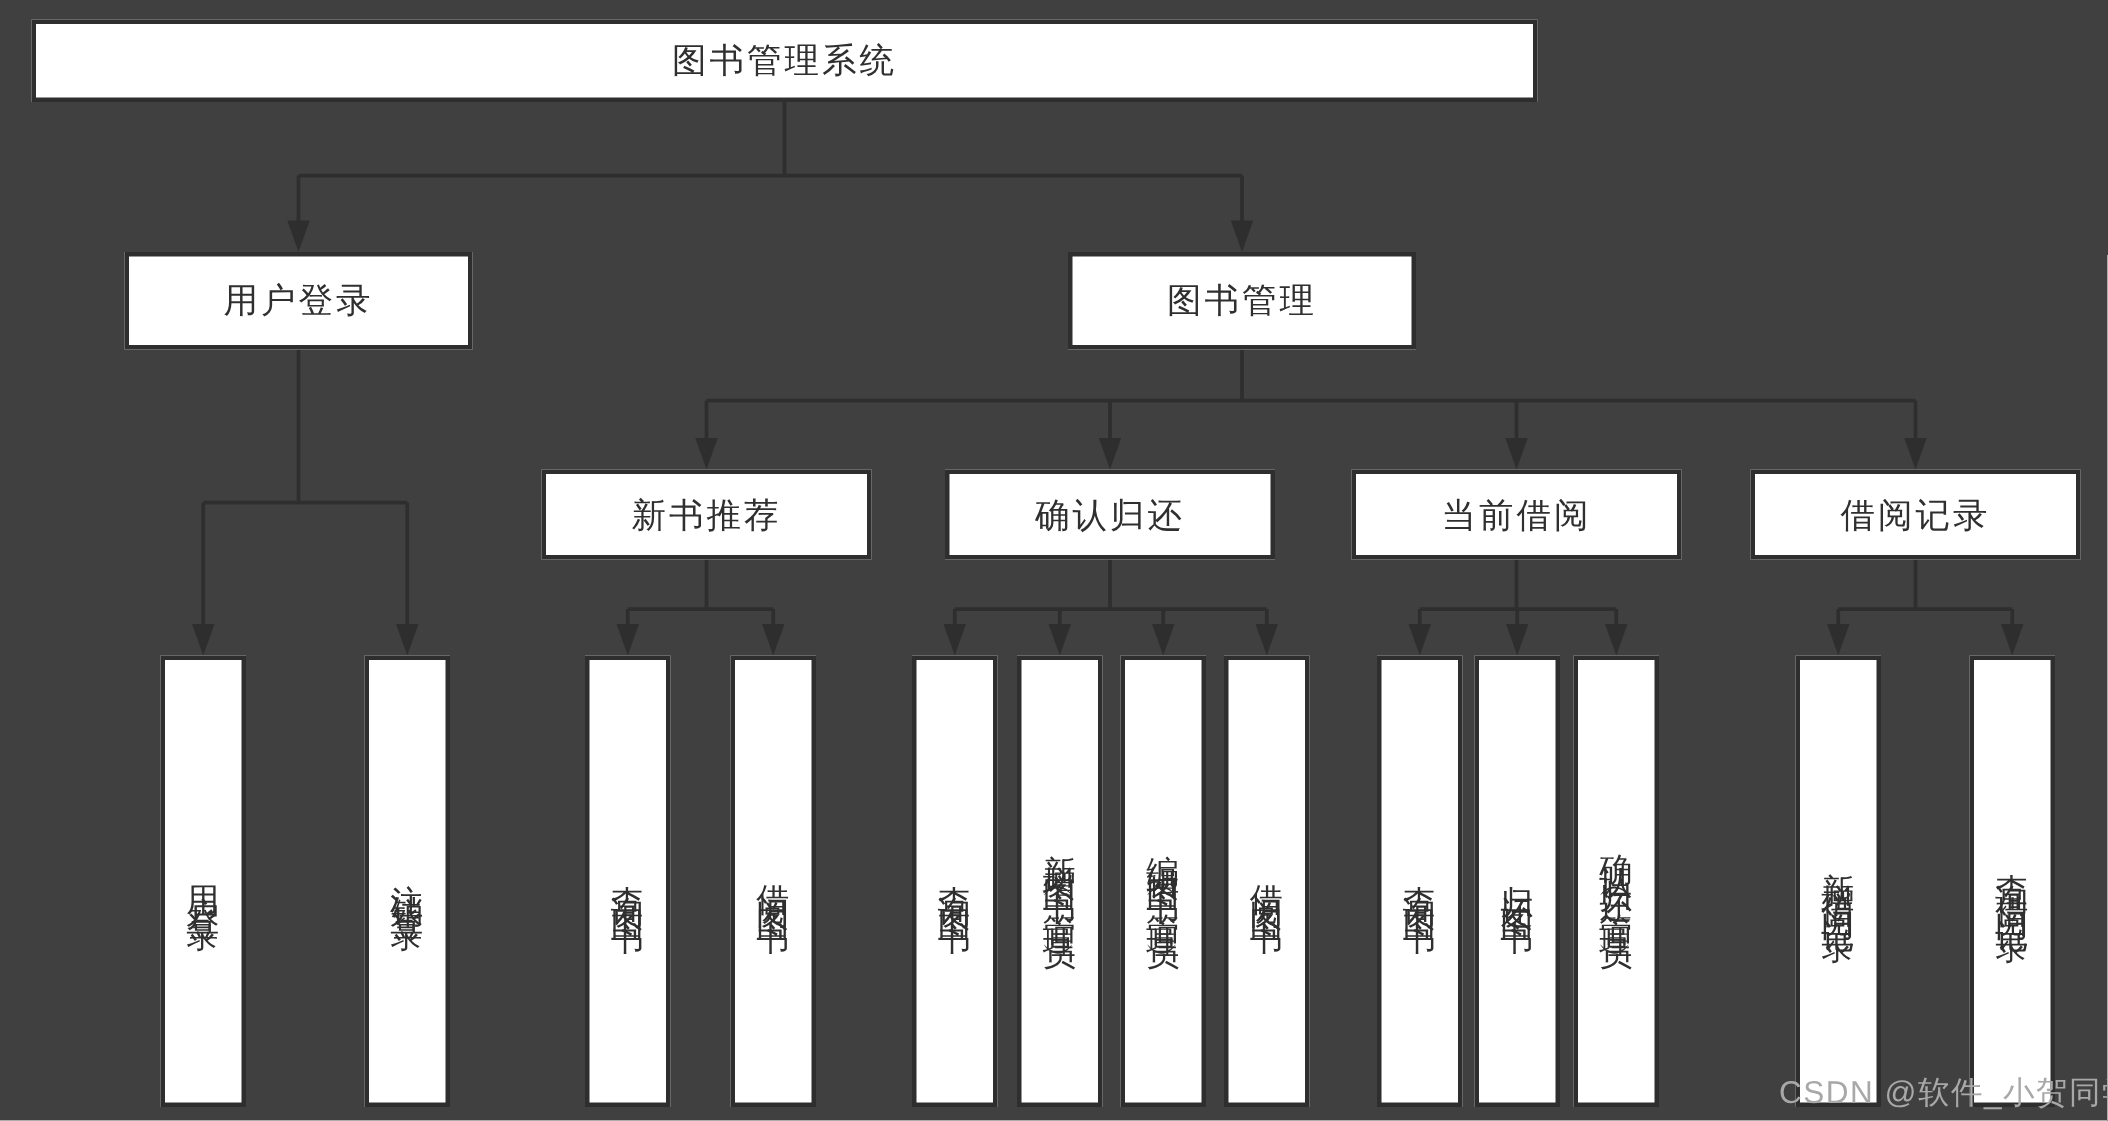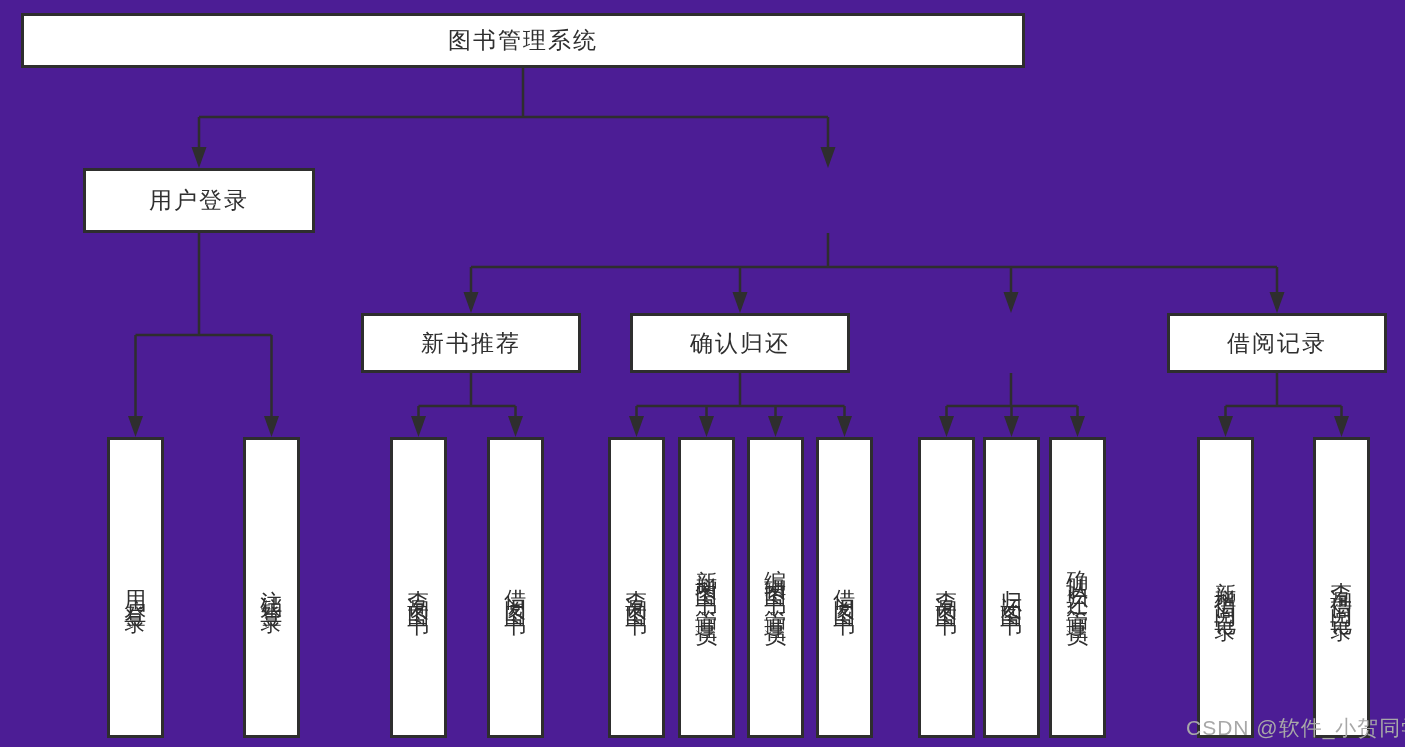--- a/index.html
+++ b/index.html
@@ -1,20 +1,20 @@
 <!DOCTYPE html>
 <html><head>
 <meta charset="utf-8">
 <style>
   html, body { margin: 0; padding: 0; background: #ffffff; }
   .stage {
     position: relative;
     width: 1405px;
     height: 747px;
-    background: #4c1d95;
+    background: #404040;
     font-family: "Liberation Sans", sans-serif;
     overflow: hidden;
   }
   .wires {
     position: absolute;
     left: 0; top: 0;
     width: 1405px; height: 747px;
     z-index: 1;
   }
   .hbox, .vbox {
@@ -100,26 +100,32 @@
     </g>
   </svg>
 
   <div class="hbox" style="left:21px;top:13px;width:1004px;height:55px;">
     <span>图书管理系统</span>
   </div>
 
   <div class="hbox" style="left:83px;top:168px;width:232px;height:65px;">
     <span>用户登录</span>
   </div>
+  <div class="hbox" style="left:712px;top:168px;width:232px;height:65px;">
+    <span>图书管理</span>
+  </div>
 
   <div class="hbox" style="left:361px;top:313px;width:220px;height:60px;">
     <span>新书推荐</span>
   </div>
   <div class="hbox" style="left:630px;top:313px;width:220px;height:60px;">
     <span>确认归还</span>
+  </div>
+  <div class="hbox" style="left:901px;top:313px;width:220px;height:60px;">
+    <span>当前借阅</span>
   </div>
   <div class="hbox" style="left:1167px;top:313px;width:220px;height:60px;">
     <span>借阅记录</span>
   </div>
 
   <div class="vbox" style="left:107px;top:437px;width:57px;height:301px;">
     <span>用户登录</span>
   </div>
   <div class="vbox" style="left:243px;top:437px;width:57px;height:301px;">
     <span>注销登录</span>

